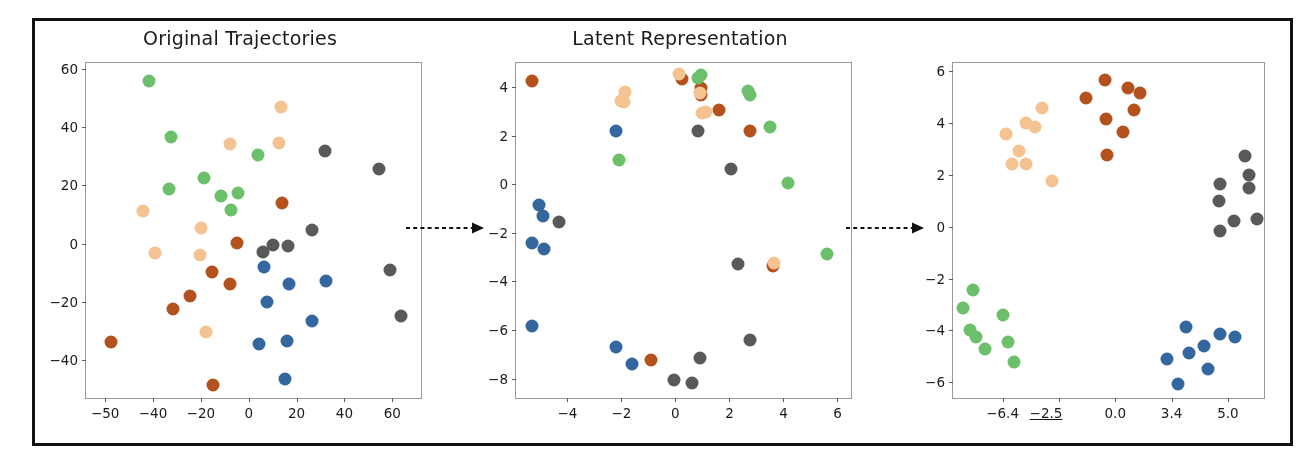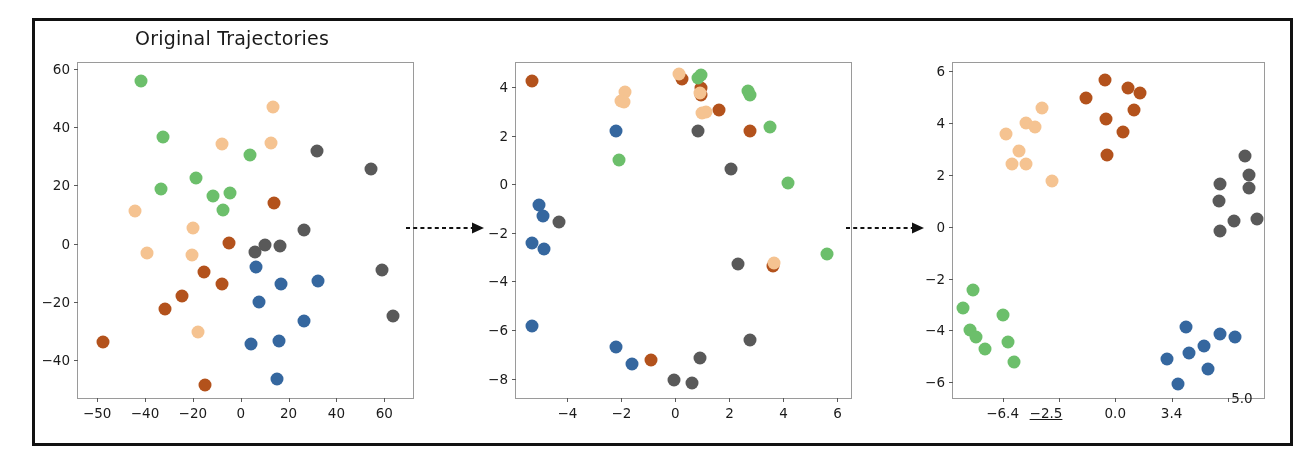--- a/index.html
+++ b/index.html
@@ -83,21 +83,21 @@
     position: absolute;
     height: 22px;
   }
 </style>
 </head>
 <body>
 
 <div id="figure-root">
   <div id="figure-frame"></div>
 
-  <div class="panel" id="panel-0" style="left:32px; width:400px;">
+  <div class="panel" id="panel-0" style="left:40px; width:400px;">
     <div class="panel-title">Original Trajectories</div>
     <div class="plot-area" id="plot-0" style="left:45px; top:44px; width:337px; height:337px;">
         <div class="tick-x" style="left: 19.1429px; top: 335px;"></div>
         <div class="ticklabel-x" style="left: 19.1429px; top: 342px;">−50</div>
         <div class="tick-x" style="left: 67px; top: 335px;"></div>
         <div class="ticklabel-x" style="left: 67px; top: 342px;">−40</div>
         <div class="tick-x" style="left: 114.857px; top: 335px;"></div>
         <div class="ticklabel-x" style="left: 114.857px; top: 342px;">−20</div>
         <div class="tick-x" style="left: 162.714px; top: 335px;"></div>
         <div class="ticklabel-x" style="left: 162.714px; top: 342px;">0</div>
@@ -163,20 +163,21 @@
   </div>
 
   <div class="arrow" id="arrow-0" style="left:406px; top:217px; width:78px;">
     <svg width="78" height="22" viewBox="0 0 78 22" aria-hidden="true">
       <line x1="0" y1="11" x2="66" y2="11" stroke="#111111" stroke-width="2.2" stroke-dasharray="4,3.2"></line>
       <polygon points="66,5.5 78,11 66,16.5" fill="#111111"></polygon>
     </svg>
   </div>
 
   <div class="panel" id="panel-1" style="left:480px; width:400px;">
+    <div class="panel-title">Latent Representation</div>
     <div class="plot-area" id="plot-1" style="left:35px; top:44px; width:337px; height:337px;">
         <div class="tick-x" style="left: 51.3306px; top: 335px;"></div>
         <div class="ticklabel-x" style="left: 51.3306px; top: 342px;">−4</div>
         <div class="tick-x" style="left: 105.363px; top: 335px;"></div>
         <div class="ticklabel-x" style="left: 105.363px; top: 342px;">−2</div>
         <div class="tick-x" style="left: 159.395px; top: 335px;"></div>
         <div class="ticklabel-x" style="left: 159.395px; top: 342px;">0</div>
         <div class="tick-x" style="left: 213.427px; top: 335px;"></div>
         <div class="ticklabel-x" style="left: 213.427px; top: 342px;">2</div>
         <div class="tick-x" style="left: 267.46px; top: 335px;"></div>
@@ -251,21 +252,21 @@
     <div class="plot-area" id="plot-2" style="left:32px; top:44px; width:313px; height:337px;">
         <div class="tick-x" style="left: 49.5797px; top: 335px;"></div>
         <div class="ticklabel-x" style="left: 49.5797px; top: 342px;">−6.4</div>
         <div class="tick-x" style="left: 105.92px; top: 335px;"></div>
         <div class="ticklabel-x" style="left: 93px; top: 342px; text-decoration: underline;">−2.5</div>
         <div class="tick-x" style="left: 162.261px; top: 335px;"></div>
         <div class="ticklabel-x" style="left: 162.261px; top: 342px;">0.0</div>
         <div class="tick-x" style="left: 218.601px; top: 335px;"></div>
         <div class="ticklabel-x" style="left: 218.601px; top: 342px;">3.4</div>
         <div class="tick-x" style="left: 274.942px; top: 335px;"></div>
-        <div class="ticklabel-x" style="left: 274.942px; top: 327px; margin-left: 14px;">5.0</div>
+        <div class="ticklabel-x" style="left: 274.942px; top: 342px;">5.0</div>
         <div class="tick-y" style="top: 319.419px; left: -4px;"></div>
         <div class="ticklabel-y" style="top: 319.419px; left: -48px; width: 40px;">−6</div>
         <div class="tick-y" style="top: 267.481px; left: -4px;"></div>
         <div class="ticklabel-y" style="top: 267.481px; left: -48px; width: 40px;">−4</div>
         <div class="tick-y" style="top: 215.543px; left: -4px;"></div>
         <div class="ticklabel-y" style="top: 215.543px; left: -48px; width: 40px;">−2</div>
         <div class="tick-y" style="top: 163.605px; left: -4px;"></div>
         <div class="ticklabel-y" style="top: 163.605px; left: -48px; width: 40px;">0</div>
         <div class="tick-y" style="top: 111.667px; left: -4px;"></div>
         <div class="ticklabel-y" style="top: 111.667px; left: -48px; width: 40px;">2</div>

